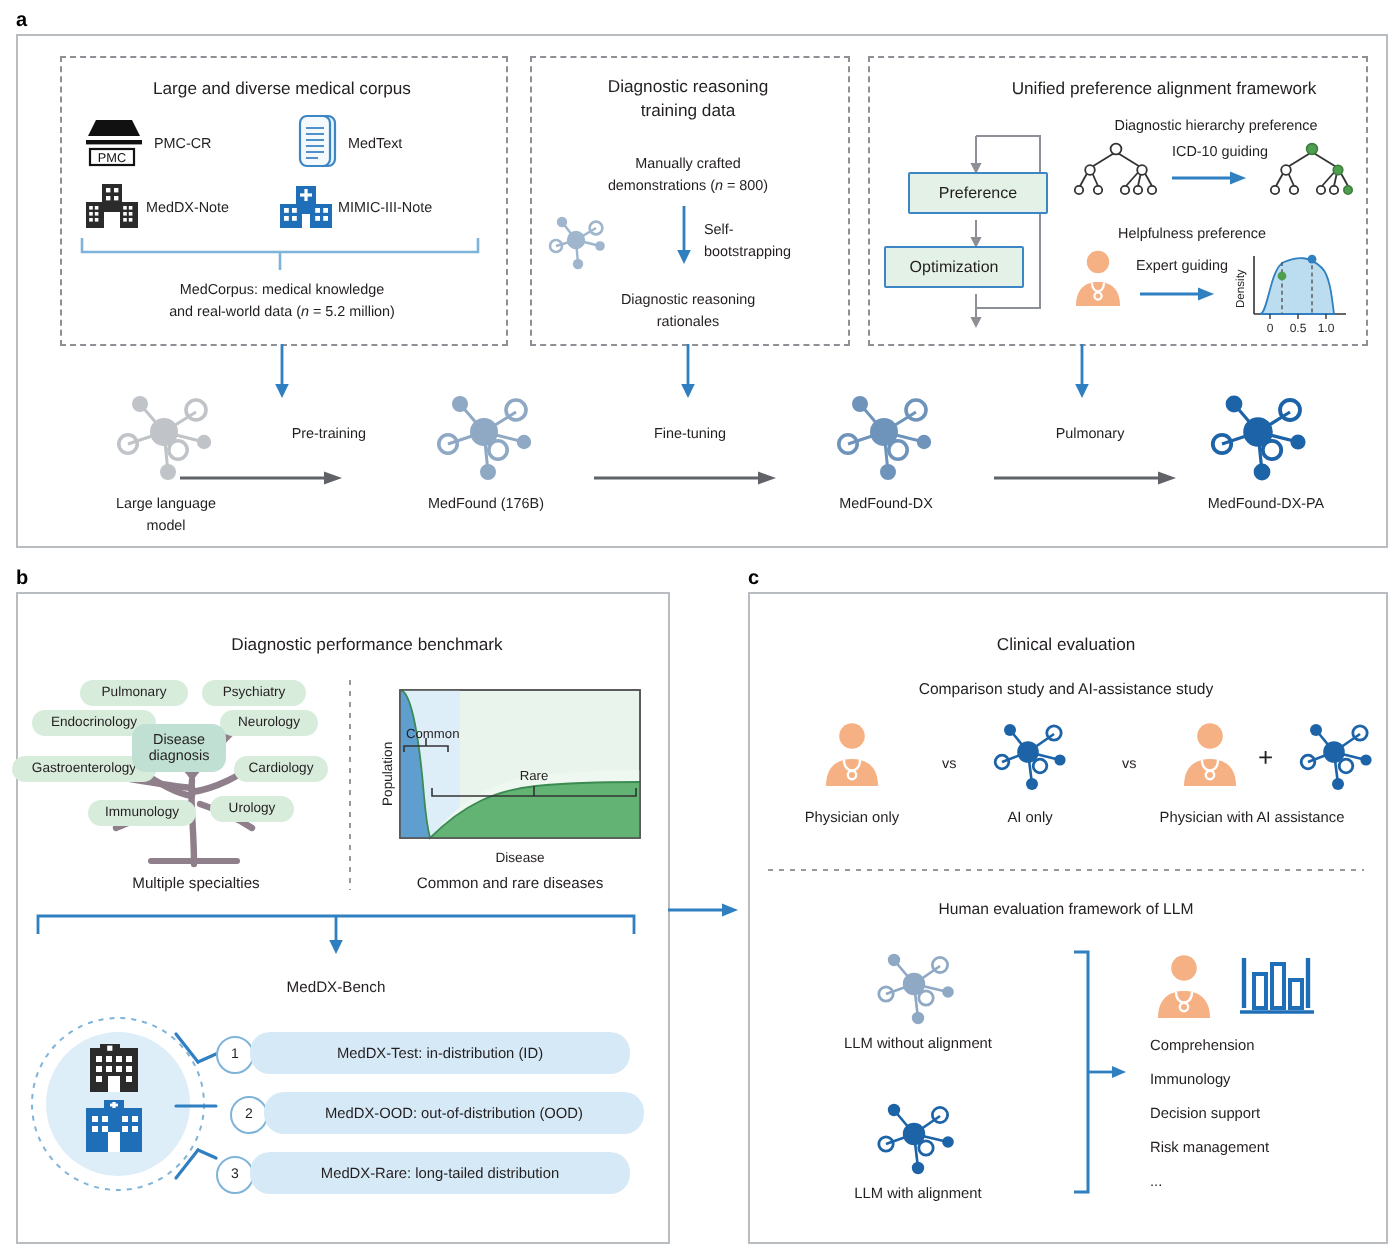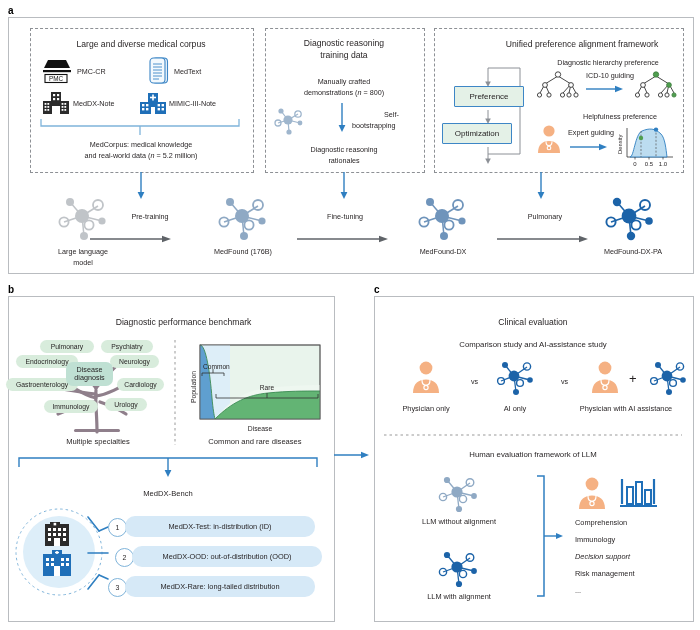--- a/index.html
+++ b/index.html
@@ -172,21 +172,21 @@
     <circle cx="17" cy="27" r="2.6" fill="#9fb6cd"></circle>
     <circle cx="6" cy="18" r="3" fill="none" stroke="#9fb6cd" stroke-width="1.3"></circle>
   </svg>
 </div>
 <div class="svgabs" style="left:337px;top:103px;">
   <svg width="10" height="30" viewBox="0 0 10 30">
     <line x1="5" y1="0" x2="5" y2="23" stroke="#2f7fc1" stroke-width="1.4"></line>
     <polygon points="5,29 1.6,22 8.4,22" fill="#2f7fc1"></polygon>
   </svg>
 </div>
-<div class="lbl-l" style="left:352px;top:110px;margin-left:32px;">Self-</div>
+<div class="lbl-l" style="left:352px;top:110px;">Self-</div>
 <div class="lbl-l" style="left:352px;top:121px;">bootstrapping</div>
 <div class="lbl" style="left:265px;top:145px;width:158px;">Diagnostic reasoning</div>
 <div class="lbl" style="left:265px;top:156px;width:158px;">rationales</div>
 
 <div class="dashed-box" style="left:434px;top:28px;width:248px;height:143px;"></div>
 <div class="ttl" style="left:458px;top:39px;width:248px;">Unified preference alignment framework</div>
 
 <div class="svgabs" style="left:448px;top:62px;">
   <svg width="78" height="104" viewBox="0 0 78 104">
     <path d="M40,6 L72,6 L72,92 L40,92" fill="none" stroke="#8c9096" stroke-width="1"></path>
@@ -245,21 +245,21 @@
     <circle cx="12" cy="15" r="2.4" fill="#fff" stroke="#333" stroke-width="0.9"></circle>
     <circle cx="38" cy="15" r="2.4" fill="#4f9e4f" stroke="#3c7c3c" stroke-width="0.8"></circle>
     <circle cx="6.5" cy="25" r="2.1" fill="#fff" stroke="#333" stroke-width="0.9"></circle>
     <circle cx="16" cy="25" r="2.1" fill="#fff" stroke="#333" stroke-width="0.9"></circle>
     <circle cx="29.5" cy="25" r="2.1" fill="#fff" stroke="#333" stroke-width="0.9"></circle>
     <circle cx="36" cy="25" r="2.1" fill="#fff" stroke="#333" stroke-width="0.9"></circle>
     <circle cx="43" cy="25" r="2.1" fill="#4f9e4f" stroke="#3c7c3c" stroke-width="0.8"></circle>
   </svg>
 </div>
 
-<div class="lbl" style="left:540px;top:112px;width:160px;">Helpfulness preference</div>
+<div class="lbl" style="left:516px;top:112px;width:160px;">Helpfulness preference</div>
 <div class="svgabs" style="left:534px;top:124px;">
   <svg width="30" height="30" viewBox="0 0 30 30">
     <circle cx="15" cy="7" r="5.6" fill="#f5b183"></circle>
     <path d="M4,29 C4,20 9,17 15,17 C21,17 26,20 26,29 Z" fill="#f5b183"></path>
     <path d="M12,17.5 C12,23 18,23 18,17.5" fill="none" stroke="#fff" stroke-width="1.1"></path>
     <circle cx="15" cy="24" r="1.8" fill="none" stroke="#fff" stroke-width="1.1"></circle>
   </svg>
 </div>
 <div class="tiny" style="left:568px;top:128px;font-size:7.2px;">Expert guiding</div>
 <div class="svgabs" style="left:570px;top:142px;">
@@ -322,21 +322,21 @@
     <circle cx="43" cy="13" r="5" fill="none" stroke="#c0c4c8" stroke-width="1.8"></circle>
     <circle cx="47" cy="29" r="3.6" fill="#c0c4c8"></circle>
     <circle cx="29" cy="44" r="4" fill="#c0c4c8"></circle>
     <circle cx="9" cy="30" r="4.6" fill="none" stroke="#c0c4c8" stroke-width="1.8"></circle>
     <circle cx="34" cy="33" r="4.6" fill="none" stroke="#c0c4c8" stroke-width="1.8"></circle>
   </svg>
 </div>
 <div class="lbl" style="left:40px;top:247px;width:86px;">Large language</div>
 <div class="lbl" style="left:40px;top:258px;width:86px;">model</div>
 
-<div class="lbl" style="left:100px;top:212px;width:100px;">Pre-training</div>
+<div class="lbl" style="left:83px;top:212px;width:100px;text-align:right;">Pre-training</div>
 <div class="svgabs" style="left:90px;top:235px;">
   <svg width="82" height="8" viewBox="0 0 82 8">
     <line x1="0" y1="4" x2="74" y2="4" stroke="#5f6368" stroke-width="1.6"></line>
     <polygon points="81,4 72,0.8 72,7.2" fill="#5f6368"></polygon>
   </svg>
 </div>
 
 <div class="svgabs" style="left:215px;top:192px;">
   <svg width="56" height="50" viewBox="0 0 56 50">
     <g stroke="#8fa9c4" stroke-width="1.5" fill="none">
@@ -691,15 +691,15 @@
     <rect x="8" y="11" width="6" height="17" fill="none" stroke="#1f6fb8" stroke-width="2"></rect>
     <rect x="17" y="6" width="6" height="22" fill="none" stroke="#1f6fb8" stroke-width="2"></rect>
     <rect x="26" y="14" width="6" height="14" fill="none" stroke="#1f6fb8" stroke-width="2"></rect>
     <line x1="35" y1="3" x2="35" y2="28" stroke="#1f6fb8" stroke-width="2.2"></line>
     <line x1="1" y1="30" x2="38" y2="30" stroke="#1f6fb8" stroke-width="1.8"></line>
   </svg>
 </div>
 
 <div class="crit" style="left:575px;top:518px;">Comprehension</div>
 <div class="crit" style="left:575px;top:535px;">Immunology</div>
-<div class="crit" style="left:575px;top:552px;font-style:italic;">Decision support</div>
+<div class="crit" style="left:575px;top:552px;">Decision support</div>
 <div class="crit" style="left:575px;top:569px;">Risk management</div>
 <div class="crit" style="left:575px;top:586px;">...</div>
 
 </body></html>

